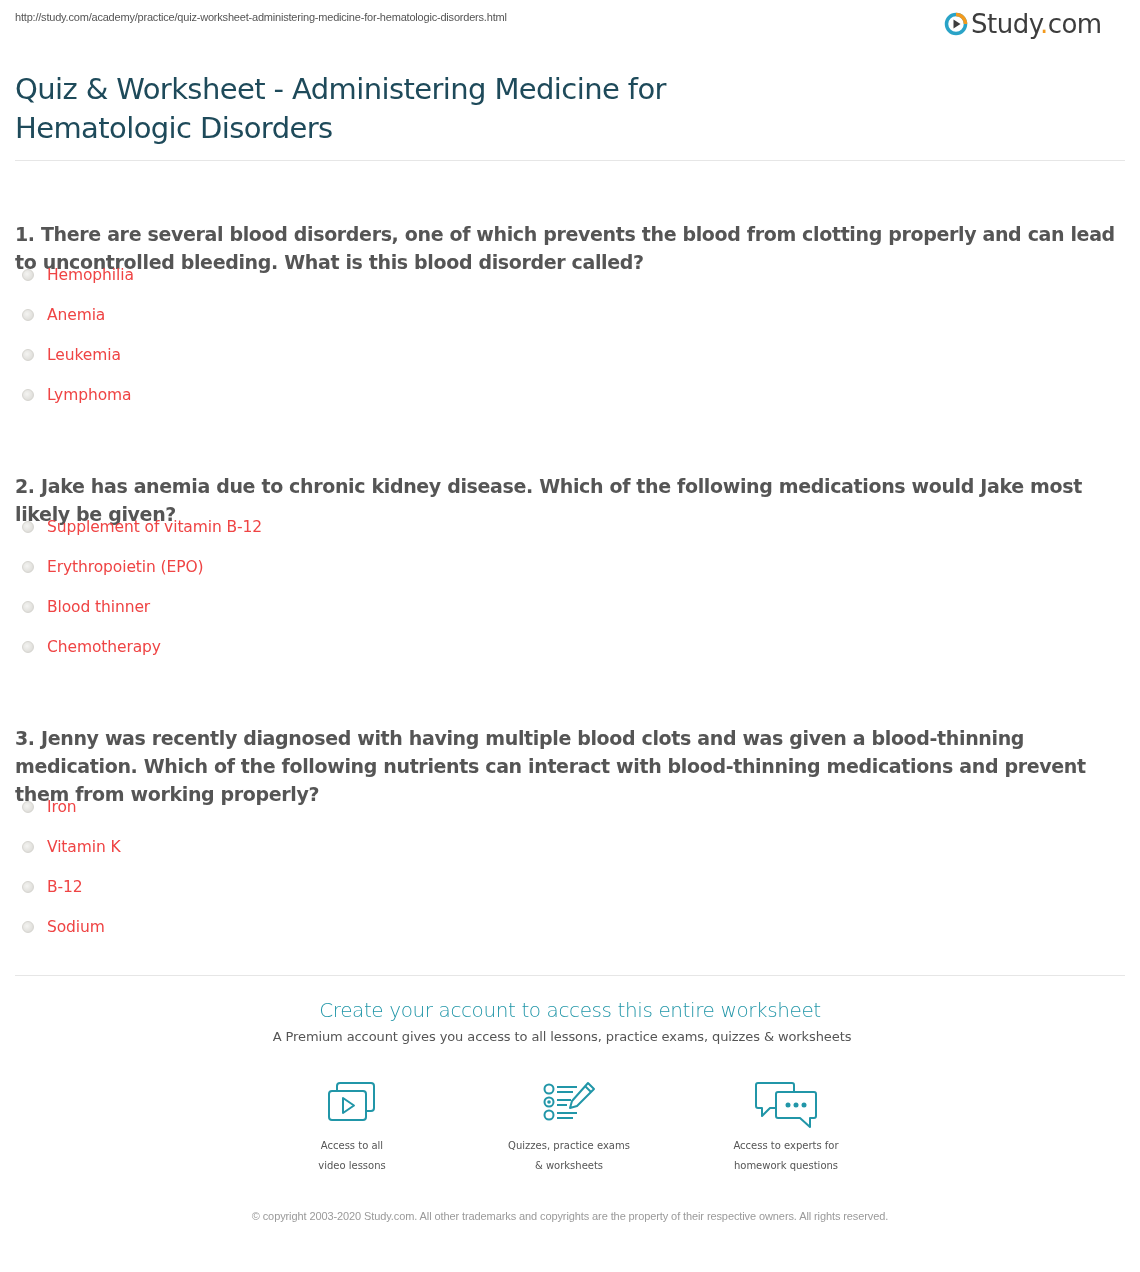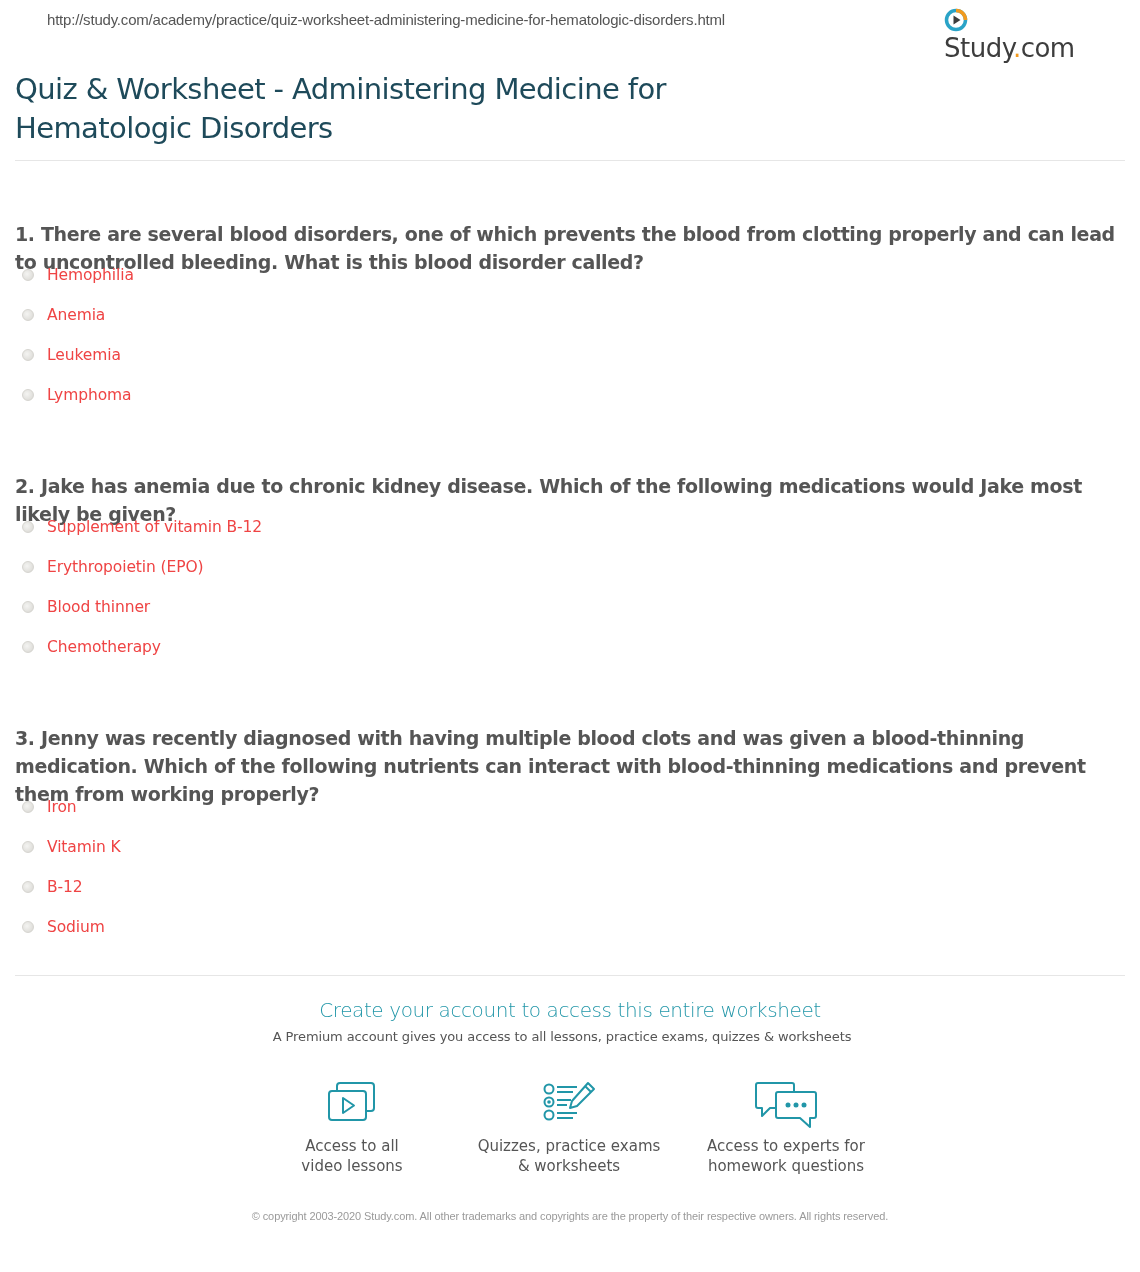--- a/index.html
+++ b/index.html
@@ -6,27 +6,26 @@
   html, body { width: 1140px; background: #ffffff; }
   body {
     font-family: "DejaVu Sans", "Liberation Sans", sans-serif;
     color: #4a4a4a;
     position: relative;
     height: 1272px;
     overflow: hidden;
   }
   .url {
     position: absolute; left: 15px; top: 11px;
-    font-size: 15px; color: #555; letter-spacing: -0.2px;
+    font-size: 11px; color: #555; letter-spacing: -0.2px;
     font-family: "Liberation Sans", sans-serif;
-    margin-left: 32px;
   }
   .logo {
     position: absolute; left: 944px; top: 8px;
-    display: flex; align-items: flex-start; height: 32px; flex-direction: column;
+    display: flex; align-items: center; height: 32px;
   }
   .logo-mark { width: 24px; height: 24px; position: relative; margin-right: 3px; }
   .logo-text {
     font-family: "DejaVu Sans", sans-serif;
     font-size: 26px; color: #3d3d3d; letter-spacing: -0.5px; line-height: 32px;
   }
   .logo-text .dot { color: #f39a1e; }
 
   .title {
     position: absolute; left: 15px; top: 70px; width: 760px;
@@ -64,21 +63,21 @@
   .cta-sub {
     position: absolute; left: 0; right: 16px; top: 1029px; text-align: center;
     font-size: 13px; color: #555; letter-spacing: -0.1px;
     font-family: "DejaVu Sans", sans-serif;
   }
   .feature {
     position: absolute; top: 1080px; width: 200px; text-align: center;
   }
   .feature svg { display: block; margin: 0 auto; }
   .feature-label {
-    margin-top: 12px; font-size: 15px; line-height: 20px; color: #555;
+    margin-top: 12px; font-size: 10px; line-height: 20px; color: #555;
     font-family: "DejaVu Sans", sans-serif;
   }
   .copyright {
     position: absolute; left: 210px; width: 720px; top: 1208px; text-align: center;
     font-size: 11px; line-height: 17px; color: #9a9a9a; letter-spacing: -0.1px;
     font-family: "Liberation Sans", sans-serif;
   }
 </style>
 </head>
 <body>

